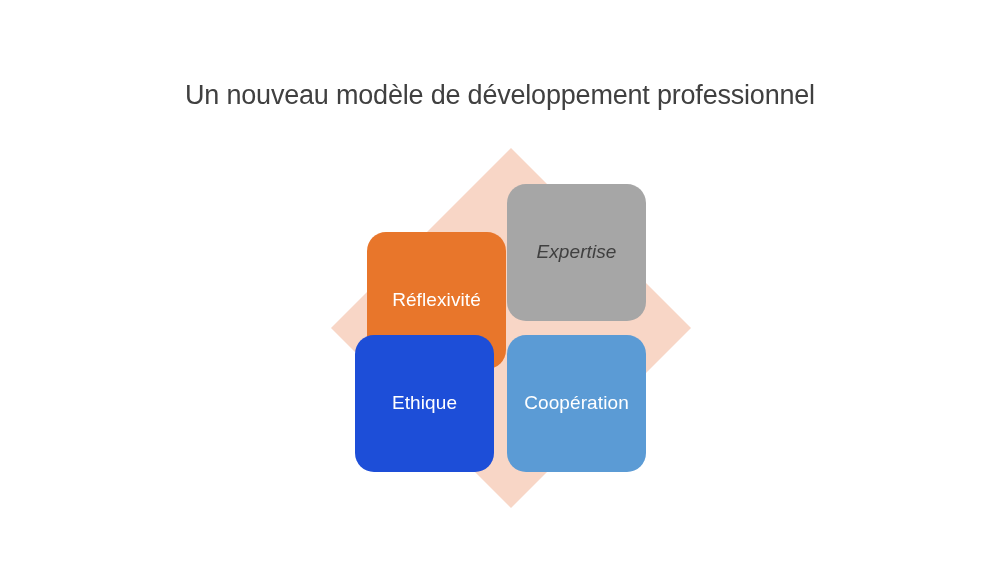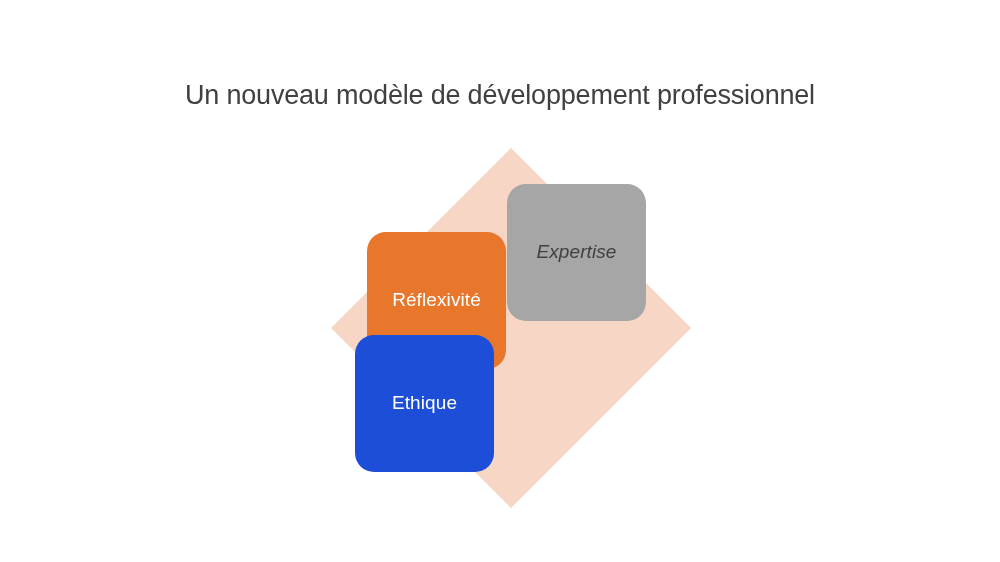--- a/index.html
+++ b/index.html
@@ -110,15 +110,18 @@
     </div>
 
     <div class="quadrant" id="quadrant-expertise" style="background:#A6A6A6;">
       <span class="quadrant-label" style="color: #404040; font-style: italic;">Expertise</span>
     </div>
 
     <div class="quadrant" id="quadrant-ethique" style="background:#1d4ed8;">
       <span class="quadrant-label" style="color: rgb(255, 255, 255);">Ethique</span>
     </div>
 
+    <div class="quadrant" id="quadrant-cooperation" style="background:#5B9BD5;">
+      <span class="quadrant-label" style="color: rgb(255, 255, 255);">Coopération</span>
+    </div>
 
   </div>
 </div>
 
 </body></html>

